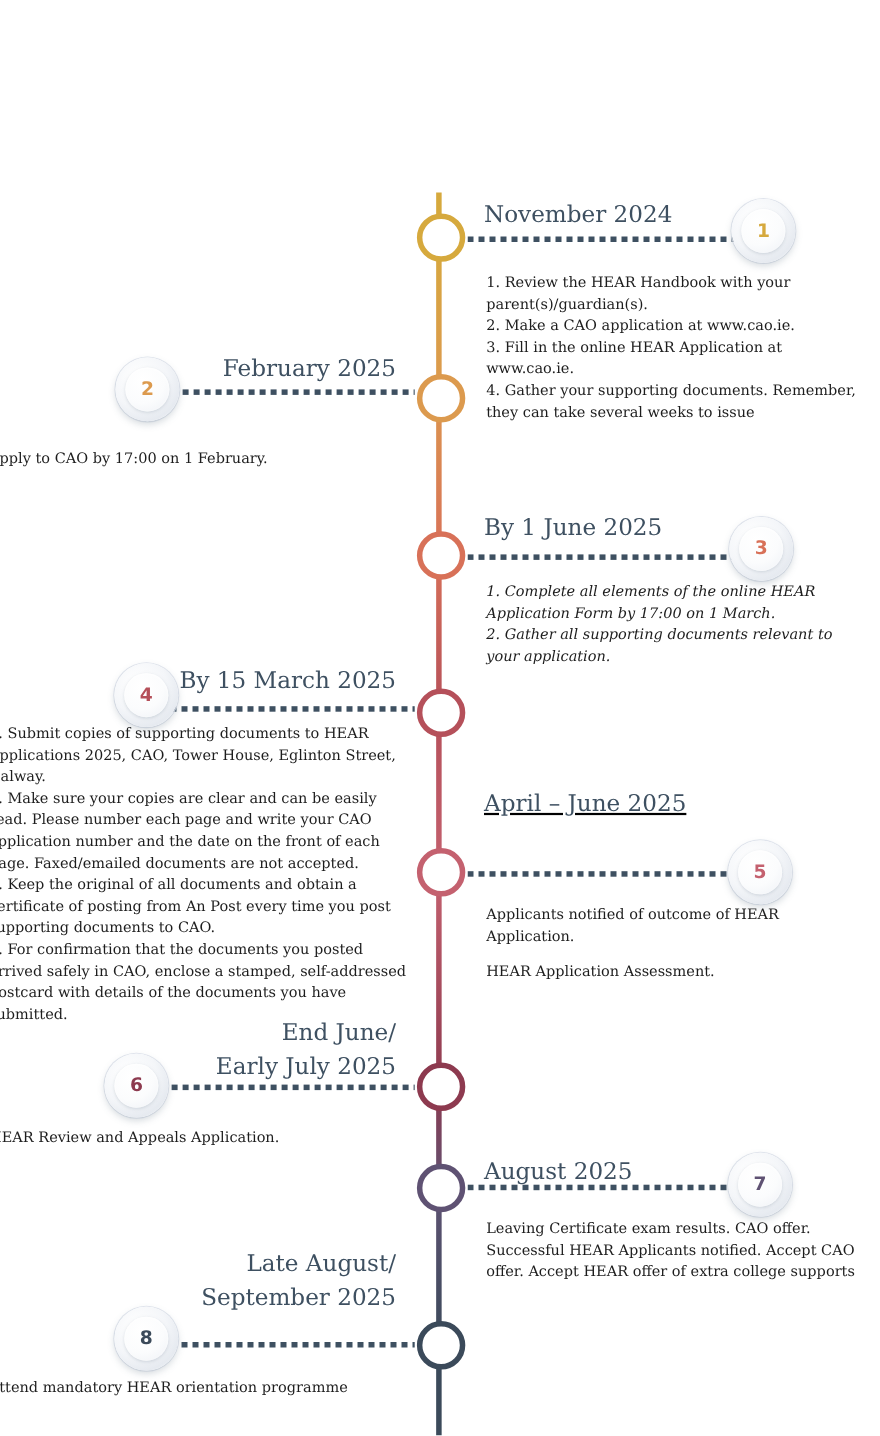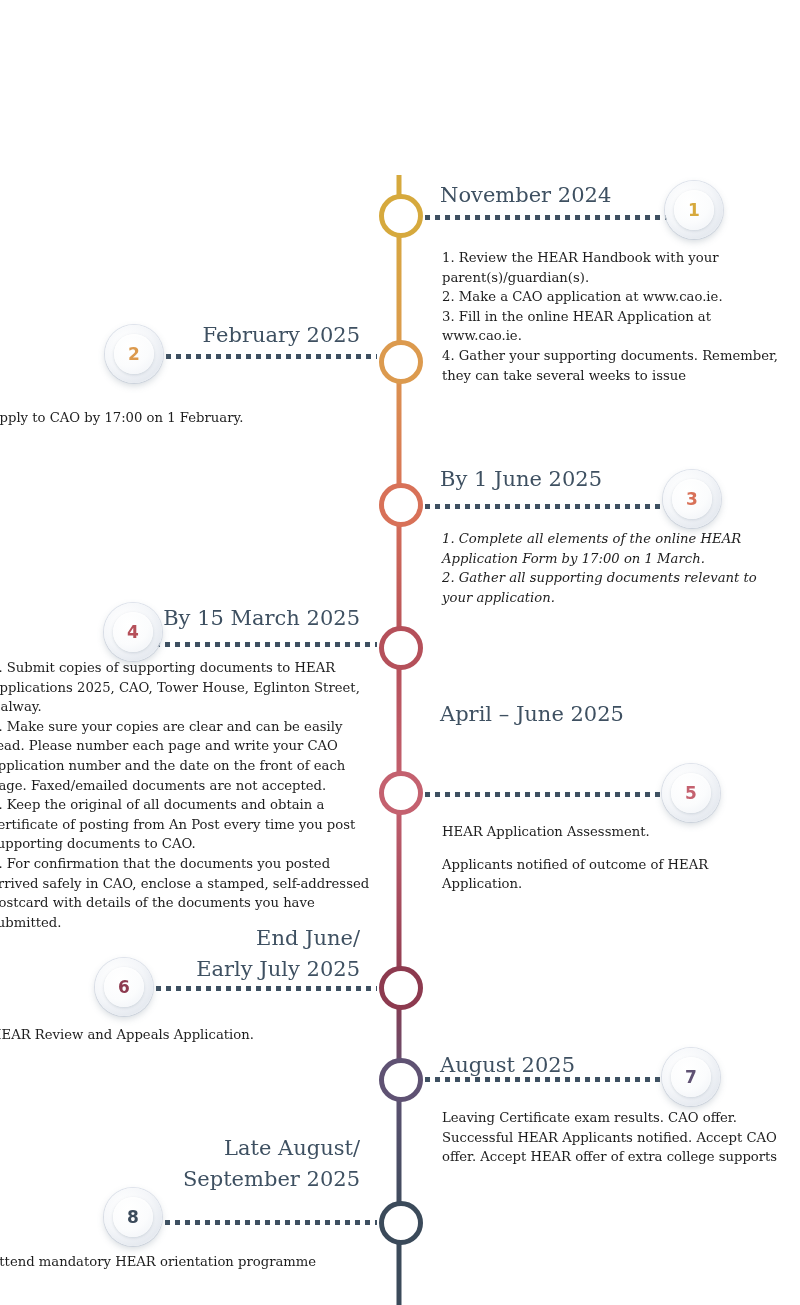--- a/index.html
+++ b/index.html
@@ -230,29 +230,29 @@
 2. Make sure your copies are clear and can be easily read. Please number each page and write your CAO application number and the date on the front of each page. Faxed/emailed documents are not accepted.
 3. Keep the original of all documents and obtain a certificate of posting from An Post every time you post supporting documents to CAO.
 4. For confirmation that the documents you posted arrived safely in CAO, enclose a stamped, self-addressed postcard with details of the documents you have submitted.</p>
         </div>
       </div>
       <div class="dots" style="top: 792px; left: 425px; width: 244px;"></div>
       <div class="node" style="top: 771px; border-color: rgb(196, 97, 111);"></div>
       <div class="badge" style="left: 662px; top: 764px;">
         <span class="badge-num" style="color: rgb(196, 97, 111);">5</span>
       </div>
-      <div class="entry right" style="top: 699px;">
+      <div class="entry right" style="top: 715px; text-decoration: underline;">
         <div class="heading">
           <div>April – June 2025</div>
         </div>
       </div>
       <div class="entry right" style="top: 822px;">
         <div class="body-text" style="margin-top: 0px;">
+          <p style="white-space: pre-line;">Applicants notified of outcome of HEAR Application.</p>
           <p style="white-space: pre-line;">HEAR Application Assessment.</p>
-          <p style="white-space: pre-line;">Applicants notified of outcome of HEAR Application.</p>
         </div>
       </div>
       <div class="dots" style="top: 986px; left: 146px; width: 231px;"></div>
       <div class="node" style="top: 966px; border-color: rgb(141, 58, 79);"></div>
       <div class="badge" style="left: 95px; top: 958px;">
         <span class="badge-num" style="color: rgb(141, 58, 79);">6</span>
       </div>
       <div class="entry left" style="top: 923px;">
         <div class="heading">
           <div>End June/</div>

